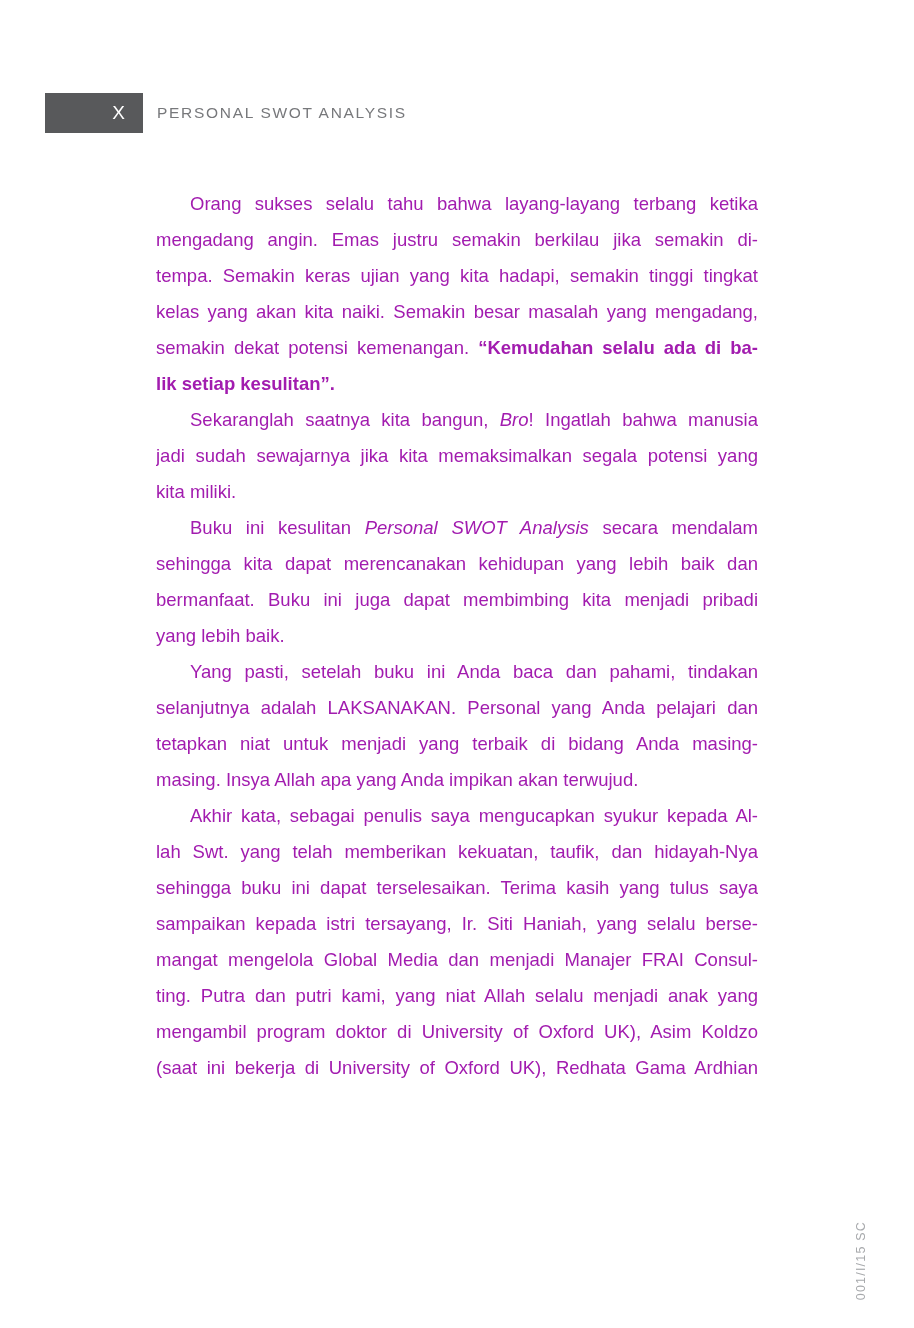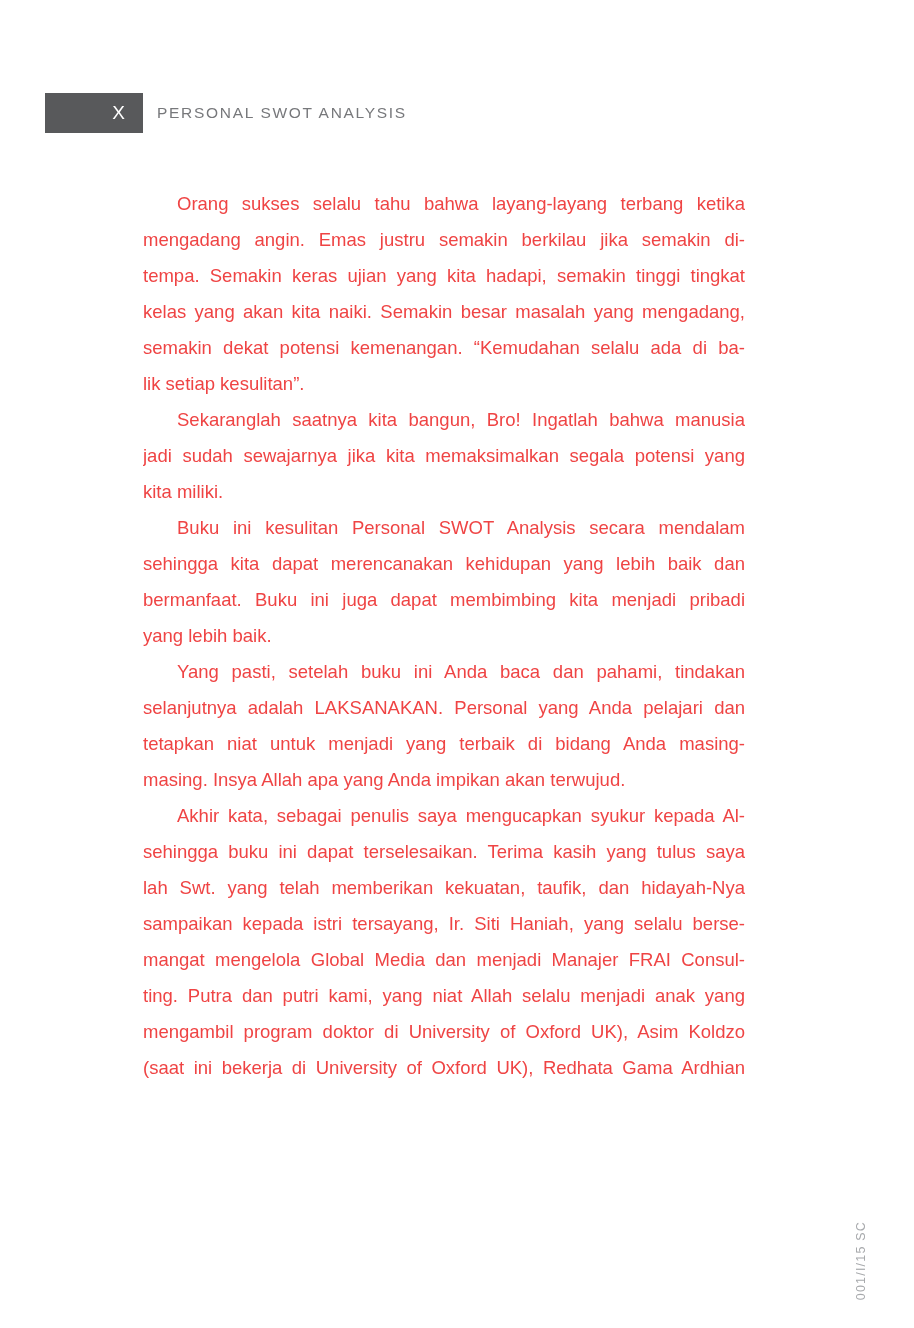--- a/index.html
+++ b/index.html
@@ -34,37 +34,37 @@
     height: 40px;
     display: flex;
     align-items: center;
     color: #77787b;
     font-size: 15.5px;
     letter-spacing: 1.7px;
     font-weight: 400;
   }
   .text-block {
     position: absolute;
-    left: 143px;
+    left: 156px;
     top: 186px;
     width: 602px;
-    color: #ef4444;
+    color: #a21caf;
     font-size: 18.5px;
     line-height: 36px;
   }
   .line {
     text-align: justify;
     text-align-last: justify;
     height: 36px;
     overflow: hidden;
   }
   .line.last { text-align-last: left; }
   .line.indent { text-indent: 34px; }
-  .seg-b { font-weight: normal; }
-  .seg-i { }
+  .seg-b { font-weight: bold; }
+  .seg-i { font-style: italic; }
   .side-note {
     position: absolute;
     right: 46px;
     bottom: 28px;
     writing-mode: vertical-rl;
     transform: rotate(180deg);
     color: #a7a9ac;
     font-size: 12.5px;
     letter-spacing: 1.2px;
   }
@@ -102,22 +102,22 @@
         <div class="line last"><span class="">yang lebih baik.</span></div>
       </div>
       <div class="paragraph">
         <div class="line indent"><span class="">Yang pasti, setelah buku ini Anda baca dan pahami, tindakan</span></div>
         <div class="line"><span class="">selanjutnya adalah LAKSANAKAN. Personal yang Anda pelajari dan</span></div>
         <div class="line"><span class="">tetapkan niat untuk menjadi yang terbaik di bidang Anda masing-</span></div>
         <div class="line last"><span class="">masing. Insya Allah apa yang Anda impikan akan terwujud.</span></div>
       </div>
       <div class="paragraph">
         <div class="line indent"><span class="">Akhir kata, sebagai penulis saya mengucapkan syukur kepada Al-</span></div>
+        <div class="line"><span class="">lah Swt. yang telah memberikan kekuatan, taufik, dan hidayah-Nya</span></div>
         <div class="line"><span class="">sehingga buku ini dapat terselesaikan. Terima kasih yang tulus saya</span></div>
-        <div class="line"><span class="">lah Swt. yang telah memberikan kekuatan, taufik, dan hidayah-Nya</span></div>
         <div class="line"><span class="">sampaikan kepada istri tersayang, Ir. Siti Haniah, yang selalu berse-</span></div>
         <div class="line"><span class="">mangat mengelola Global Media dan menjadi Manajer FRAI Consul-</span></div>
         <div class="line"><span class="">ting. Putra dan putri kami, yang niat Allah selalu menjadi anak yang</span></div>
         <div class="line"><span class="">mengambil program doktor di University of Oxford UK), Asim Koldzo</span></div>
         <div class="line"><span class="">(saat ini bekerja di University of Oxford UK), Redhata Gama Ardhian</span></div>
       </div>
     </main>
 
   <div class="side-note">001/I/15 SC</div>
 

